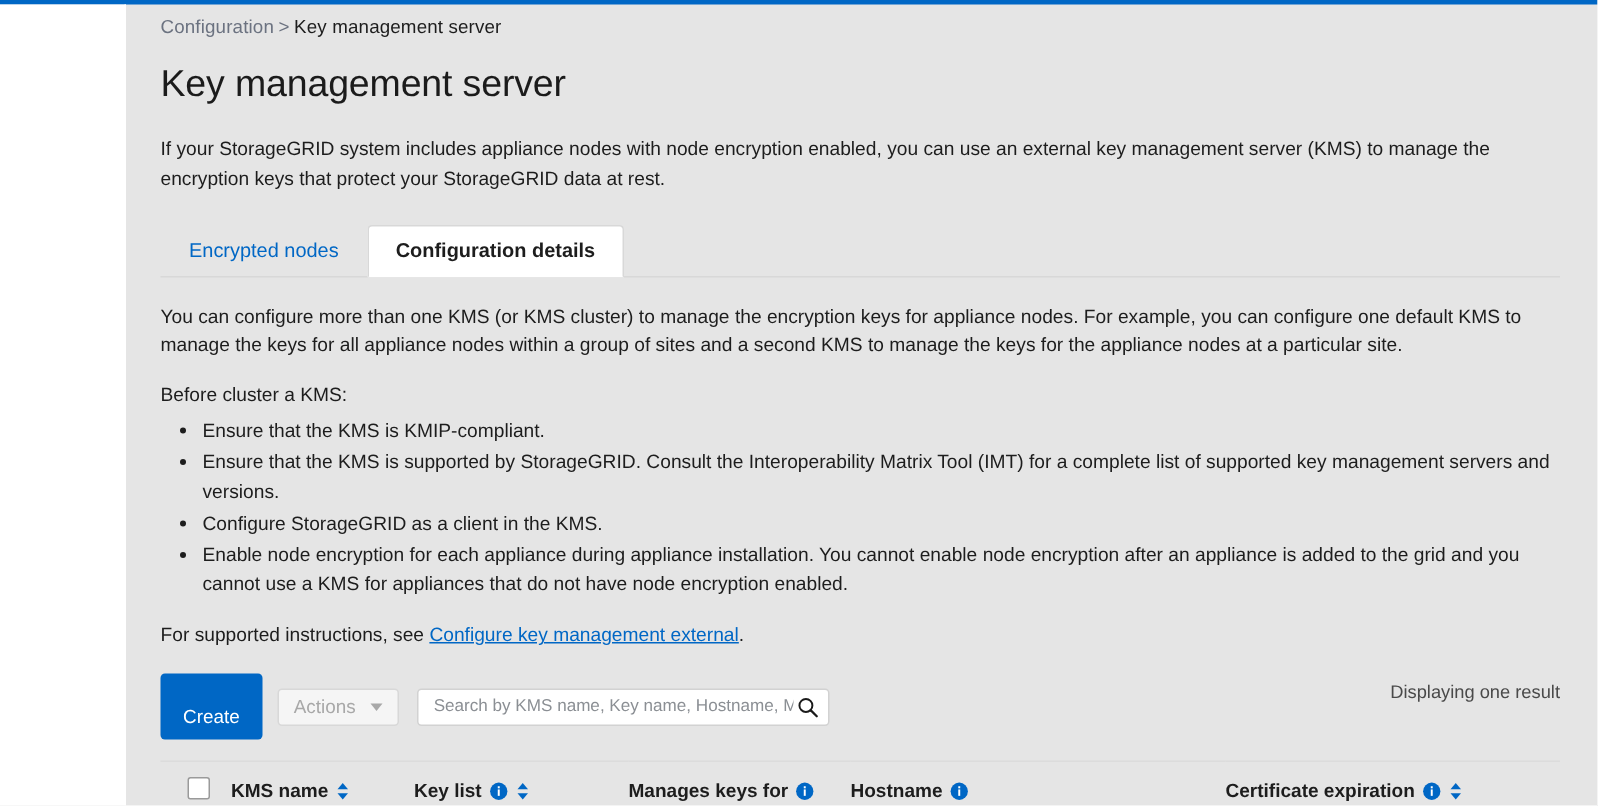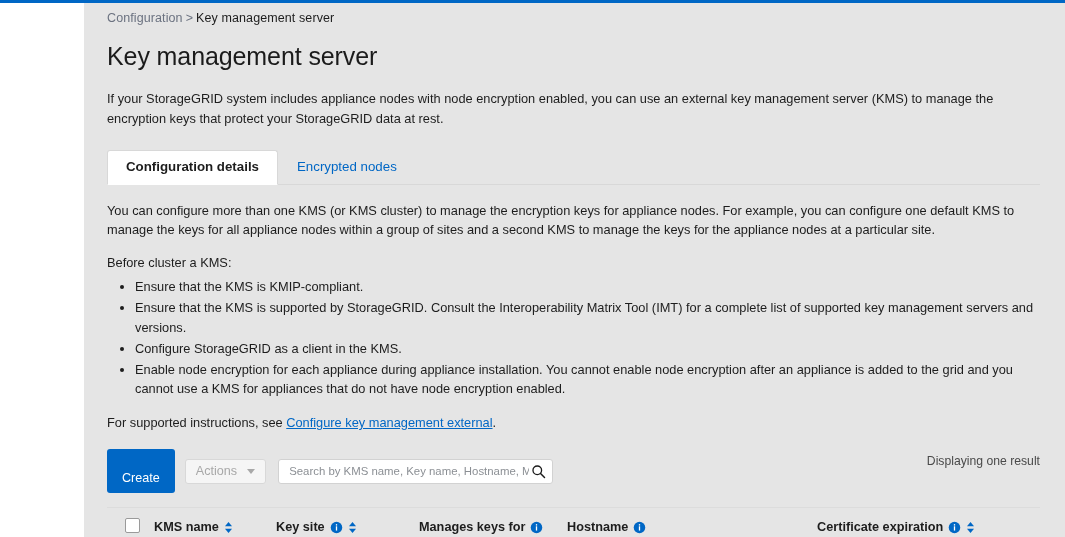--- a/index.html
+++ b/index.html
@@ -238,22 +238,22 @@
 
     <div class="breadcrumb">
       <span class="crumb-link">Configuration</span><span class="crumb-sep">&gt;</span><span class="crumb-current">Key management server</span>
     </div>
 
     <h1 class="page-title">Key management server</h1>
 
     <div class="intro">If your StorageGRID system includes appliance nodes with node encryption enabled, you can use an external key management server (KMS) to manage the encryption keys that protect your StorageGRID data at rest.</div>
 
     <div class="tabs">
+      <div class="tab inactive">Encrypted nodes</div>
       <div class="tab active">Configuration details</div>
-      <div class="tab inactive">Encrypted nodes</div>
     </div>
 
     <div class="body-text">You can configure more than one KMS (or KMS cluster) to manage the encryption keys for appliance nodes. For example, you can configure one default KMS to manage the keys for all appliance nodes within a group of sites and a second KMS to manage the keys for the appliance nodes at a particular site.</div>
 
     <div class="before-label">Before cluster a KMS:</div>
 
     <ul class="kms-list">
       <li>Ensure that the KMS is KMIP-compliant.</li>
       <li>Ensure that the KMS is supported by StorageGRID. Consult the Interoperability Matrix Tool (IMT) for a complete list of supported key management servers and versions.</li>
       <li>Configure StorageGRID as a client in the KMS.</li>
@@ -297,21 +297,21 @@
               <span class="sort-icon">
                 <svg width="9" height="13" viewBox="0 0 9 13">
                   <polygon points="4.5,1 8,5.2 1,5.2" fill="#0067c5"></polygon>
                   <polygon points="4.5,12 8,7.8 1,7.8" fill="#0067c5"></polygon>
                 </svg>
               </span>
             </span>
           </th>
           <th class="col-key">
             <span class="th-inner">
-              <span>Key site</span>
+              <span>Key list</span>
               <span class="info-icon">
                 <svg width="13" height="13" viewBox="0 0 14 14">
                   <circle cx="7" cy="7" r="6.2" fill="#0067c5"></circle>
                   <rect x="6.3" y="5.7" width="1.4" height="4.6" fill="#fff"></rect>
                   <rect x="6.3" y="3.4" width="1.4" height="1.5" fill="#fff"></rect>
                 </svg>
               </span>
               <span class="sort-icon">
                 <svg width="9" height="13" viewBox="0 0 9 13">
                   <polygon points="4.5,1 8,5.2 1,5.2" fill="#0067c5"></polygon>

